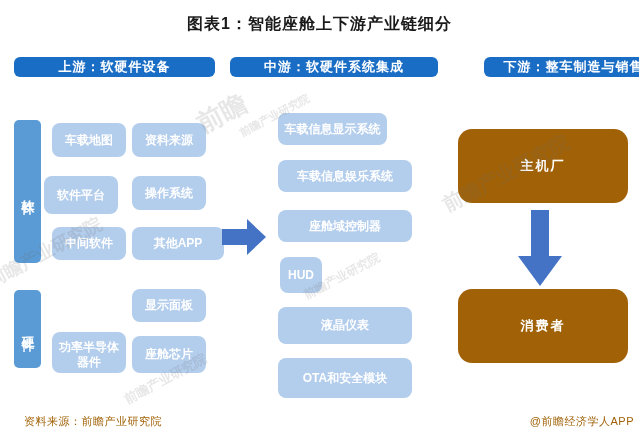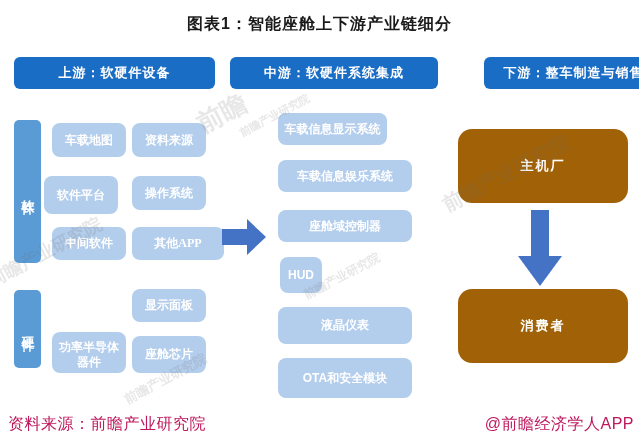--- a/index.html
+++ b/index.html
@@ -5,21 +5,21 @@
   html,body{margin:0;padding:0;background:#fff;}
   .canvas{
     position:relative;width:639px;height:443px;background:#ffffff;overflow:hidden;
     font-family:"Liberation Sans","DejaVu Sans",sans-serif;
   }
   .title{
     position:absolute;top:14px;left:0;width:639px;text-align:center;
     font-size:16px;font-weight:bold;color:#1a1a1a;letter-spacing:1px;
   }
   .hdr{
-    position:absolute;height:32px;border-radius:6px;background:#1a6dc5;
+    position:absolute;height:20px;border-radius:6px;background:#1a6dc5;
     color:#fff;font-weight:bold;font-size:13px;letter-spacing:1px;
     display:flex;align-items:center;justify-content:center;
   }
   .vbar{
     position:absolute;width:27px;background:#5b9bd5;border-radius:5px;
     color:#fff;font-weight:bold;font-size:13px;
     display:flex;align-items:center;justify-content:center;
     writing-mode:vertical-rl;text-orientation:upright;letter-spacing:3px;
   }
   .box{
@@ -27,21 +27,21 @@
     color:#fff;font-weight:bold;font-size:12px;text-align:center;line-height:1.25;
     display:flex;align-items:center;justify-content:center;padding:0 2px;box-sizing:border-box;
   }
   .big{
     position:absolute;background:#a16207;border-radius:14px;
     color:#fff;font-weight:bold;font-size:13px;letter-spacing:2px;
     display:flex;align-items:center;justify-content:center;
   }
   .arrow{position:absolute;}
   .footer{
-    position:absolute;top:414px;font-size:16px;color:#be185d;letter-spacing:0.5px;
+    position:absolute;top:414px;font-size:11px;color:#a16207;letter-spacing:0.5px;margin-left:16px;
   }
   .wm{
     position:absolute;color:#6d6d6d;opacity:0.16;font-weight:bold;
     transform:rotate(-28deg);pointer-events:none;white-space:nowrap;z-index:5;
   }
 </style>
 </head>
 <body>
 
 <div class="canvas">
@@ -58,21 +58,21 @@
   <div class="hdr" style="left:14px;top:57px;width:201px;">上游：软硬件设备</div>
   <div class="hdr" style="left:230px;top:57px;width:208px;">中游：软硬件系统集成</div>
   <div class="hdr" style="left:484px;top:57px;width:179px;">下游：整车制造与销售</div>
 
   <div class="vbar" style="left:14px;top:120px;height:143px;">软件</div>
   <div class="box" style="left:52px;top:123px;width:74px;height:34px;">车载地图</div>
   <div class="box" style="left:132px;top:123px;width:74px;height:34px;">资料来源</div>
   <div class="box" style="left:44px;top:176px;width:74px;height:38px;">软件平台</div>
   <div class="box" style="left:132px;top:176px;width:74px;height:34px;">操作系统</div>
   <div class="box" style="left:52px;top:227px;width:74px;height:33px;">中间软件</div>
-  <div class="box" style="left:132px;top:227px;width:92px;height:33px;font-family:Liberation Serif, serif;">其他APP</div>
+  <div class="box" style="left:132px;top:227px;width:92px;height:33px;">其他APP</div>
 
   <div class="vbar" style="left:14px;top:290px;height:78px;">硬件</div>
   <div class="box" style="left:52px;top:289px;width:74px;height:33px;margin-top:43px;">PCB</div>
   <div class="box" style="left:132px;top:289px;width:74px;height:33px;">显示面板</div>
   <div class="box" style="left:52px;top:336px;width:74px;height:37px;">功率半导体器件</div>
   <div class="box" style="left:132px;top:336px;width:74px;height:37px;">座舱芯片</div>
 
   <svg class="arrow" style="left:222px;top:217px;" width="44" height="40" viewBox="0 0 44 40">
     <rect x="0" y="12" width="25" height="16" fill="#4472c4"></rect>
     <polygon points="25,2 44,20 25,38" fill="#4472c4"></polygon>

